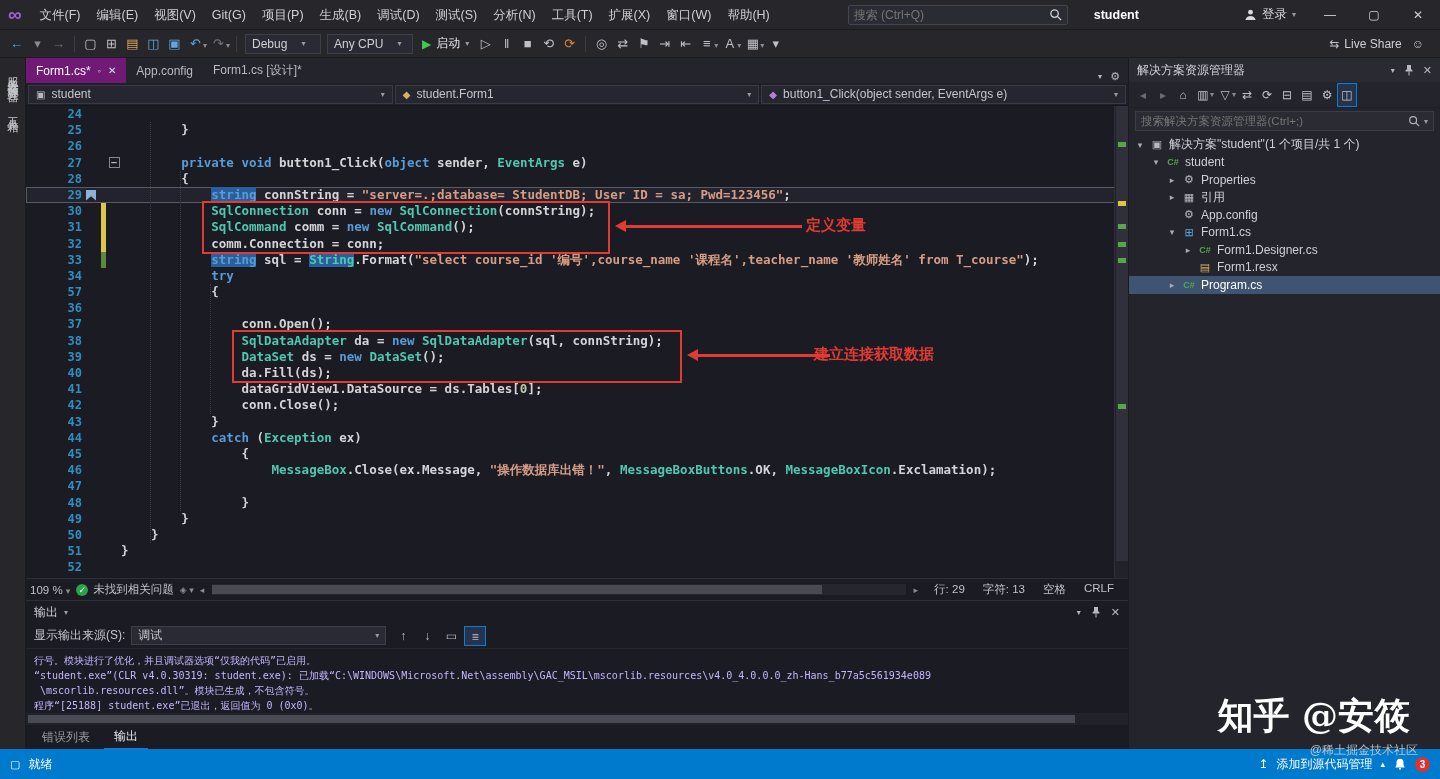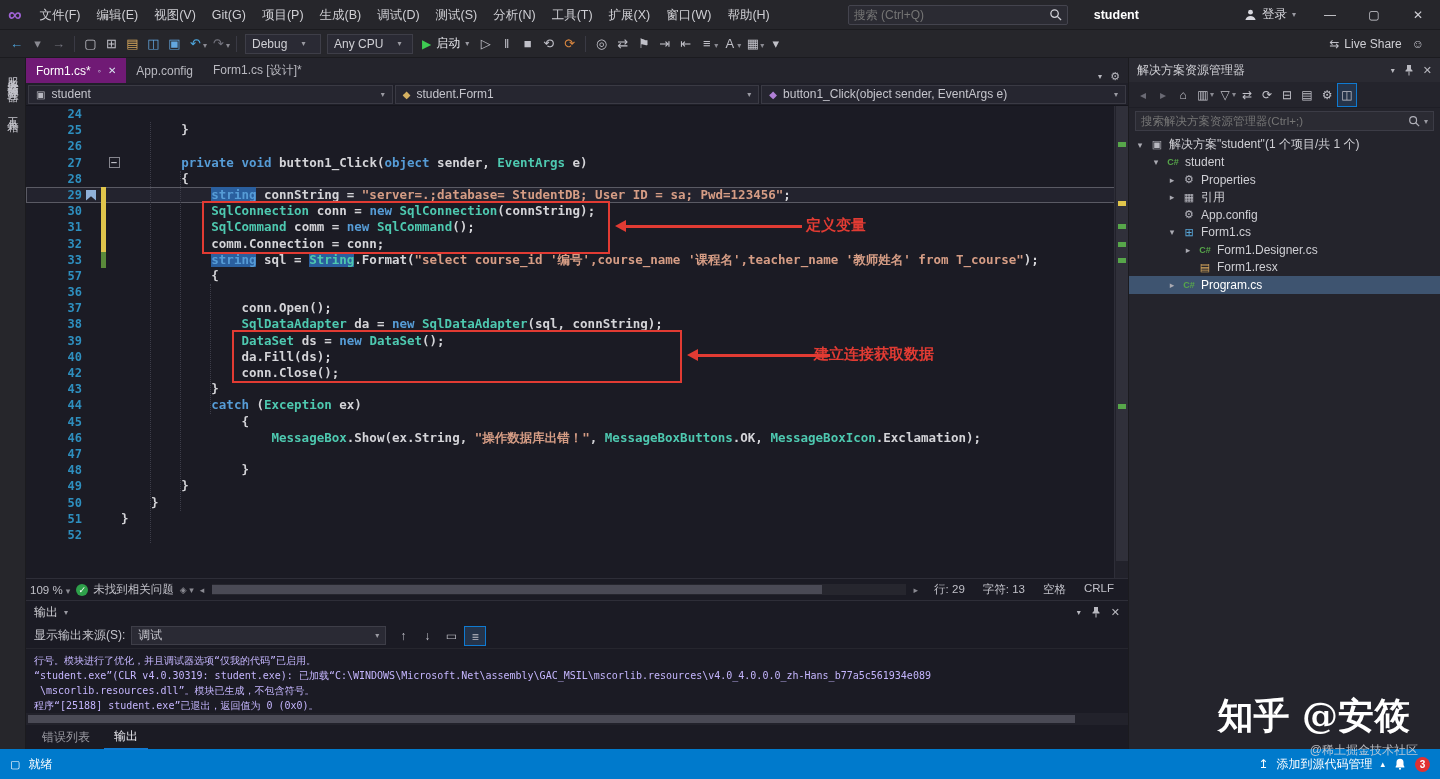--- a/index.html
+++ b/index.html
@@ -44,21 +44,21 @@
   .tab .pin{font-size:9px;color:#d9e4f0;}
   .tabbar-right{margin-left:auto;display:flex;align-items:center;gap:8px;padding-right:8px;color:#b9b9c0;font-size:11px;}
   
   .navbar{height:23px;background:#1f1f28;display:flex;align-items:center;padding:0 1px;border-bottom:1px solid #15151c;}
   .nav-box{flex:1;height:19px;margin:0 1px;background:#262630;border:1px solid #3a3a44;display:flex;align-items:center;gap:6px;padding:0 7px;font-size:12px;color:#c5c5cc;overflow:hidden;white-space:nowrap;}
   .nav-box .nico{font-size:10px;}
   .nav-box .caret{margin-left:auto;font-size:8px;color:#9a9aa2;}
   
   .code-area{position:relative;flex:1;overflow:hidden;background:#1b1b24;}
   .code-line{display:flex;height:16.2px;line-height:16.2px;font-family:"DejaVu Sans Mono",monospace;font-size:12.5px;font-weight:bold;}
-  .code-line.cur{background:#23232e;box-shadow:inset 0 0 0 1px #5a5a64;}
+  .code-line.cur{background:#23232e;box-shadow:inset 0 0 0 1px #5a5a64;align-items:center;}
   .gut-bp{width:20px;flex:none;}
   .gut-num{width:36px;flex:none;text-align:right;color:#2e8fbf;font-size:12px;}
   .gut-ico{width:18px;flex:none;display:flex;align-items:center;justify-content:center;}
   .bookmark{width:10px;height:11px;background:#8fb0d8;clip-path:polygon(0 0,100% 0,100% 100%,50% 62%,0 100%);}
   .gut-chg{width:5px;flex:none;margin:0 1px;}
   .chg-y{background:#e0c54b;}
   .chg-g{background:#5a8a3a;}
   .gut-fold{width:14px;flex:none;display:flex;align-items:center;justify-content:center;}
   .fold-box{width:11px;height:11px;border:1px solid #86868e;font-size:9px;line-height:9px;text-align:center;color:#c8c8d0;background:#1b1b24;}
   .code-text{white-space:pre;}
@@ -333,20 +333,28 @@
             <div class="code-line">
               <span class="gut-bp"></span>
               <span class="gut-num">33</span>
               <span class="gut-ico"></span>
               <span class="gut-chg chg-g"></span>
               <span class="gut-fold"></span>
               <span class="code-text"><span class="tok-p">            </span><span class="tok-k tok-hl">string</span><span class="tok-p"> sql = </span><span class="tok-t tok-hl">String</span><span class="tok-p">.Format(</span><span class="tok-s">"select course_id '编号',course_name '课程名',teacher_name '教师姓名' from T_course"</span><span class="tok-p">);</span></span>
             </div>
             <div class="code-line">
               <span class="gut-bp"></span>
+              <span class="gut-num">34</span>
+              <span class="gut-ico"></span>
+              <span class="gut-chg"></span>
+              <span class="gut-fold"></span>
+              <span class="code-text"><span class="tok-p">            </span><span class="tok-k">try</span></span>
+            </div>
+            <div class="code-line">
+              <span class="gut-bp"></span>
               <span class="gut-num">57</span>
               <span class="gut-ico"></span>
               <span class="gut-chg"></span>
               <span class="gut-fold"></span>
               <span class="code-text"><span class="tok-p">            {</span></span>
             </div>
             <div class="code-line">
               <span class="gut-bp"></span>
               <span class="gut-num">36</span>
               <span class="gut-ico"></span>
@@ -381,20 +389,28 @@
             <div class="code-line">
               <span class="gut-bp"></span>
               <span class="gut-num">40</span>
               <span class="gut-ico"></span>
               <span class="gut-chg"></span>
               <span class="gut-fold"></span>
               <span class="code-text"><span class="tok-p">                da.Fill(ds);</span></span>
             </div>
             <div class="code-line">
               <span class="gut-bp"></span>
+              <span class="gut-num">41</span>
+              <span class="gut-ico"></span>
+              <span class="gut-chg"></span>
+              <span class="gut-fold"></span>
+              <span class="code-text"><span class="tok-p">                dataGridView1.DataSource = ds.Tables[</span><span class="tok-n2">0</span><span class="tok-p">];</span></span>
+            </div>
+            <div class="code-line">
+              <span class="gut-bp"></span>
               <span class="gut-num">42</span>
               <span class="gut-ico"></span>
               <span class="gut-chg"></span>
               <span class="gut-fold"></span>
               <span class="code-text"><span class="tok-p">                conn.Close();</span></span>
             </div>
             <div class="code-line">
               <span class="gut-bp"></span>
               <span class="gut-num">43</span>
               <span class="gut-ico"></span>
@@ -417,21 +433,21 @@
               <span class="gut-chg"></span>
               <span class="gut-fold"></span>
               <span class="code-text"><span class="tok-p">                {</span></span>
             </div>
             <div class="code-line">
               <span class="gut-bp"></span>
               <span class="gut-num">46</span>
               <span class="gut-ico"></span>
               <span class="gut-chg"></span>
               <span class="gut-fold"></span>
-              <span class="code-text"><span class="tok-p">                    </span><span class="tok-t">MessageBox</span><span class="tok-p">.Show(ex.String, </span><span class="tok-s">"操作数据库出错！"</span><span class="tok-p">, </span><span class="tok-t">MessageBoxButtons</span><span class="tok-p">.OK, </span><span class="tok-t">MessageBoxIcon</span><span class="tok-p">.Exclamation);</span></span>
+              <span class="code-text"><span class="tok-p">                    </span><span class="tok-t">MessageBox</span><span class="tok-p">.Close(ex.Message, </span><span class="tok-s">"操作数据库出错！"</span><span class="tok-p">, </span><span class="tok-t">MessageBoxButtons</span><span class="tok-p">.OK, </span><span class="tok-t">MessageBoxIcon</span><span class="tok-p">.Exclamation);</span></span>
             </div>
             <div class="code-line">
               <span class="gut-bp"></span>
               <span class="gut-num">47</span>
               <span class="gut-ico"></span>
               <span class="gut-chg"></span>
               <span class="gut-fold"></span>
               <span class="code-text"></span>
             </div>
             <div class="code-line">

